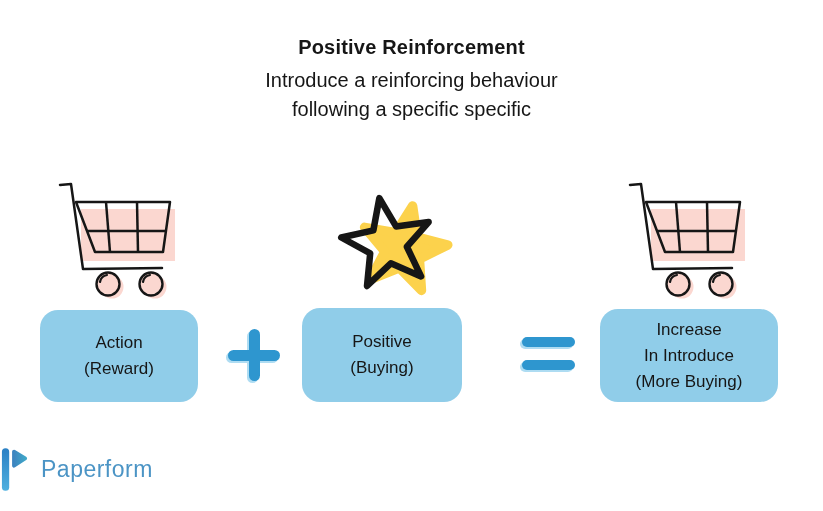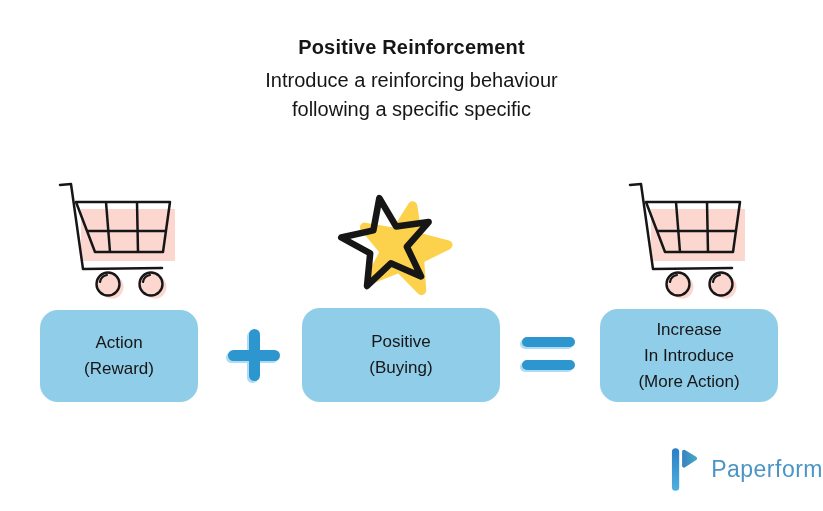--- a/index.html
+++ b/index.html
@@ -43,39 +43,39 @@
     display: flex;
     flex-direction: column;
     justify-content: center;
     align-items: center;
     text-align: center;
     font-size: 17px;
     line-height: 26px;
     color: var(--ink, #161616);
   }
   .box-action   { left: 40px;  top: 310px; width: 158px; height: 92px; }
-  .box-reinforce{ left: 302px; top: 308px; width: 198px; height: 94px; }
+  .box-reinforce{ left: 302px; top: 308px; width: 160px; height: 94px; }
   .box-increase { left: 600px; top: 309px; width: 178px; height: 93px; }
   .op { position: absolute; filter: drop-shadow(-2px 2px 0px var(--operator-shadow, #aedcf2)); }
   .op .bar {
     position: absolute;
     background: var(--operator-blue, #2e96cf);
     border-radius: 6px;
   }
   .op-plus { left: 228px; top: 329px; width: 52px; height: 52px; }
   .op-plus .h { left: 0; top: 20.5px; width: 52px; height: 11px; }
   .op-plus .v { left: 20.5px; top: 0; width: 11px; height: 52px; }
   .op-equals { left: 522px; top: 337px; width: 53px; height: 33px; }
   .op-equals .e1 { left: 0; top: 0;  width: 53px; height: 10px; }
   .op-equals .e2 { left: 0; top: 23px; width: 53px; height: 10px; }
   .footer {
     position: absolute;
     top: 447px; left: 0; right: 0;
     display: flex;
-    justify-content: flex-end;
+    justify-content: flex-start;
     align-items: center;
     gap: 12px;
   }
   .logo-icon { width: 29px; height: 45px; }
   .brand {
     font-size: 23px;
     letter-spacing: 0.5px;
     color: var(--logo-text, #4b94c5);
   }
 </style>
@@ -141,21 +141,21 @@
   </div>
 
   <div class="op op-equals">
     <span class="bar e1"></span>
     <span class="bar e2"></span>
   </div>
 
   <div class="eq-box box-increase">
     <div>Increase</div>
     <div>In Introduce</div>
-    <div>(More Action)</div>
+    <div>(More Buying)</div>
   </div>
 
   <div class="footer">
     <svg class="logo-icon" viewBox="0 0 30 46" aria-hidden="true">
       <defs>
         <linearGradient id="barGrad" x1="0" y1="0" x2="0" y2="1">
           <stop offset="0" stop-color="var(--logo-bar-top, #2b80c4)"></stop>
           <stop offset="1" stop-color="var(--logo-bar-bottom, #4fb0df)"></stop>
         </linearGradient>
         <linearGradient id="triGrad" x1="0" y1="0" x2="1" y2="0">

